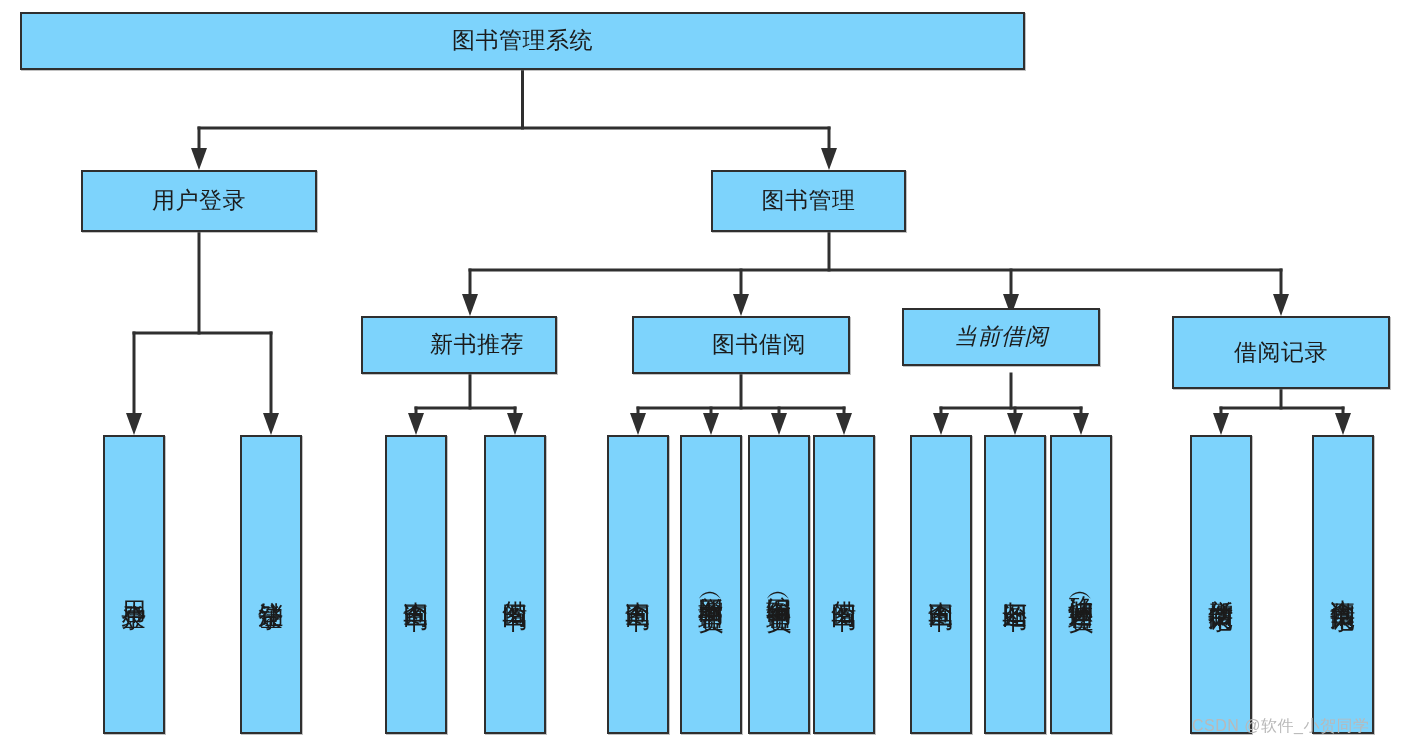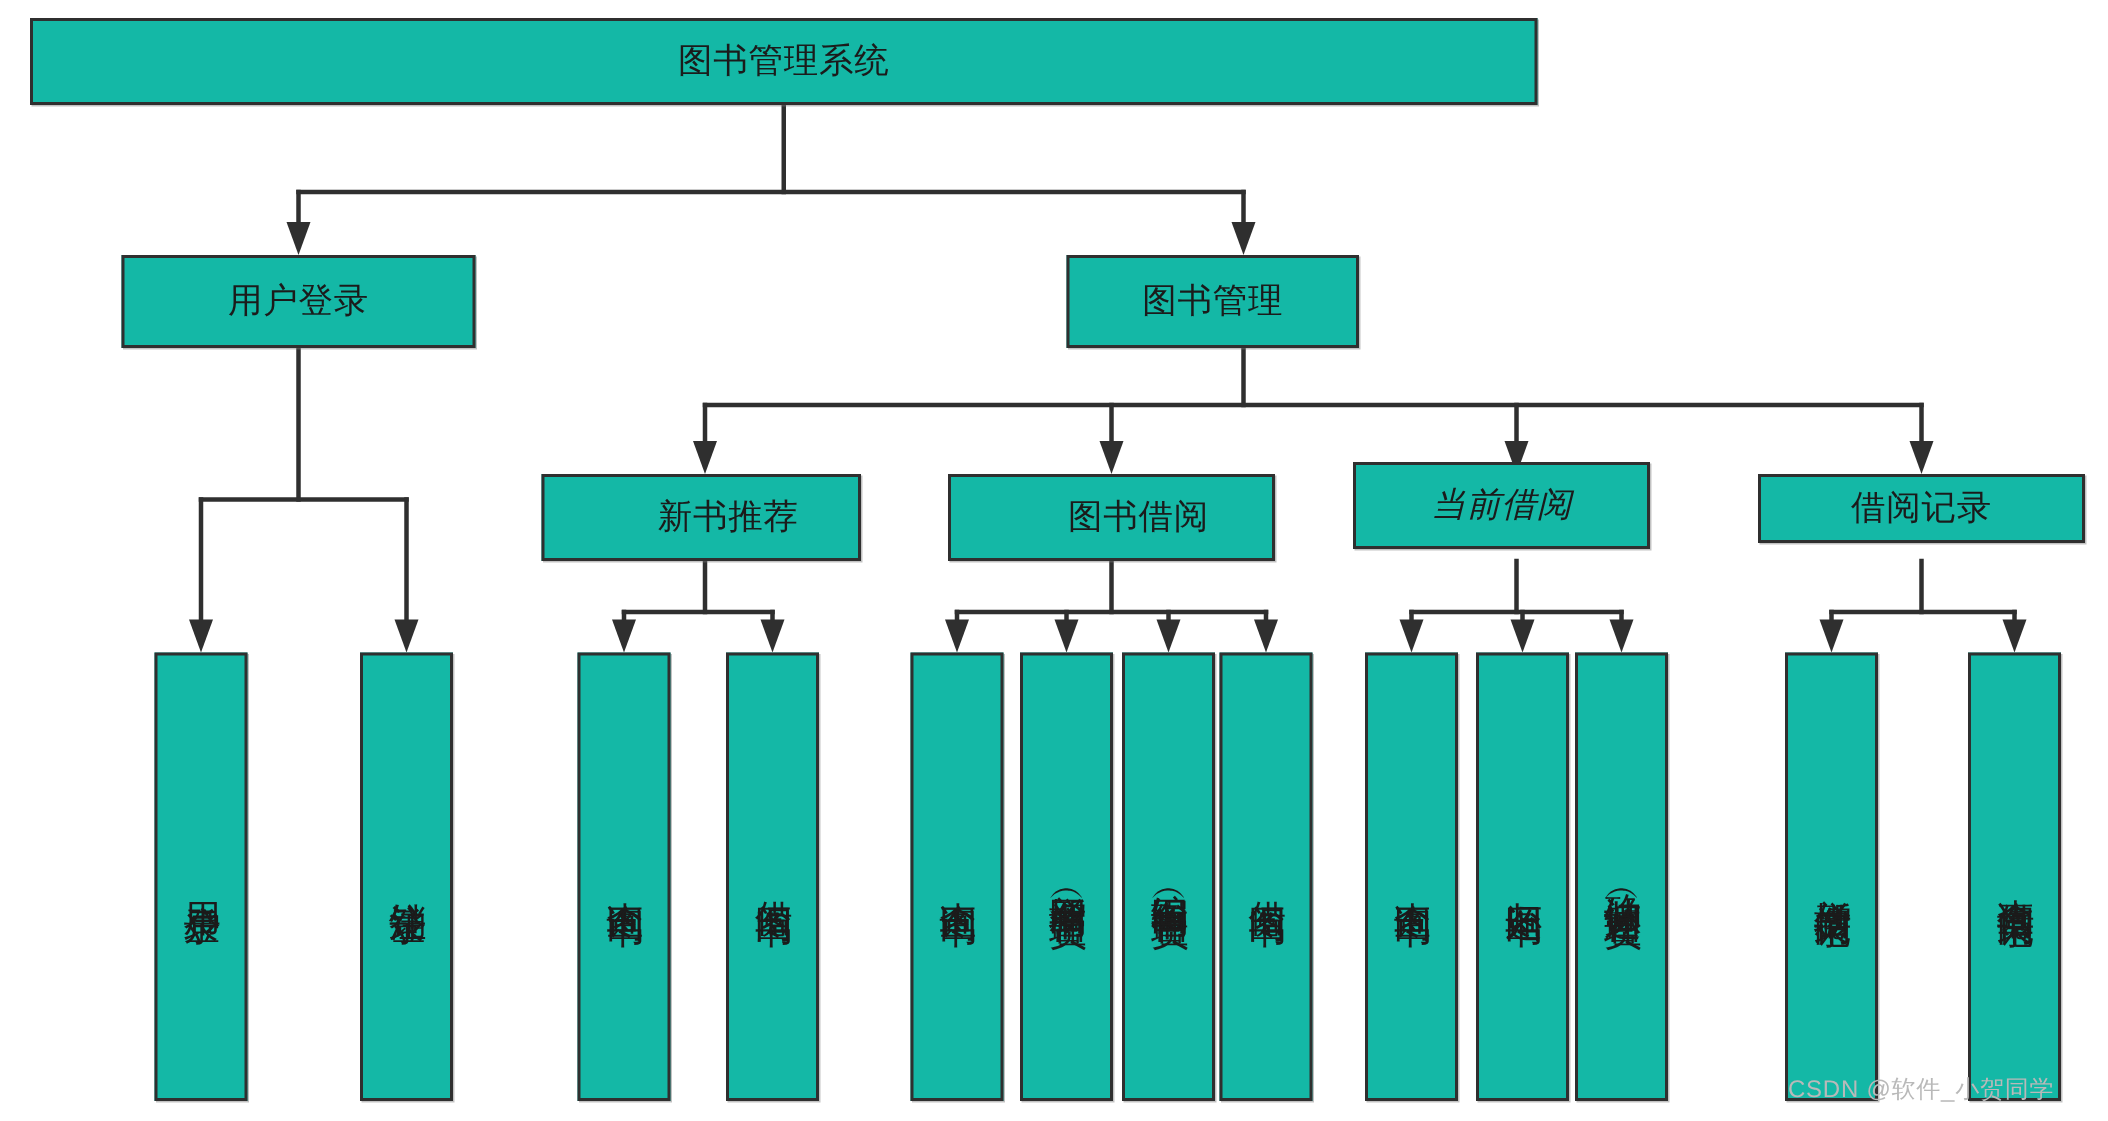--- a/index.html
+++ b/index.html
@@ -22,21 +22,21 @@
     position: absolute;
     left: 0;
     top: 0;
     width: 1405px;
     height: 747px;
     pointer-events: none;
   }
   .node {
     position: absolute;
     box-sizing: border-box;
-    background: #14b8a6;
+    background: #7dd3fc;
     border: 2px solid #2f2f2f;
     display: flex;
     align-items: center;
     justify-content: center;
     color: #1b1b1b;
     box-shadow: 1px 1px 0 rgba(120,120,120,0.45);
   }
   .node .label {
     display: block;
     text-align: center;
@@ -128,30 +128,30 @@
   <div id="nodes">
       <div class="node horiz" style="left: 20px; top: 12px; width: 1005px; height: 58px;">
         <span class="label">图书管理系统</span>
       </div>
       <div class="node horiz" style="left: 81px; top: 170px; width: 236px; height: 62px;">
         <span class="label">用户登录</span>
       </div>
       <div class="node horiz" style="left: 711px; top: 170px; width: 195px; height: 62px;">
         <span class="label">图书管理</span>
       </div>
-      <div class="node horiz" style="left: 361px; top: 316px; width: 213px; height: 58px; padding-left: 36px;">
+      <div class="node horiz" style="left: 361px; top: 316px; width: 196px; height: 58px; padding-left: 36px;">
         <span class="label">新书推荐</span>
       </div>
       <div class="node horiz" style="left: 632px; top: 316px; width: 218px; height: 58px; padding-left: 36px;">
         <span class="label">图书借阅</span>
       </div>
       <div class="node horiz" style="left: 902px; top: 308px; width: 198px; height: 58px; font-style: italic;">
         <span class="label">当前借阅</span>
       </div>
-      <div class="node horiz" style="left: 1172px; top: 316px; width: 218px; height: 46px;">
+      <div class="node horiz" style="left: 1172px; top: 316px; width: 218px; height: 73px;">
         <span class="label">借阅记录</span>
       </div>
       <div class="node vert" style="left: 103px; top: 435px; width: 62px; height: 299px;">
         <span class="label">用户登录</span>
       </div>
       <div class="node vert" style="left: 240px; top: 435px; width: 62px; height: 299px;">
         <span class="label">注销登录</span>
       </div>
       <div class="node vert" style="left: 385px; top: 435px; width: 62px; height: 299px;">
         <span class="label">查询图书</span>

